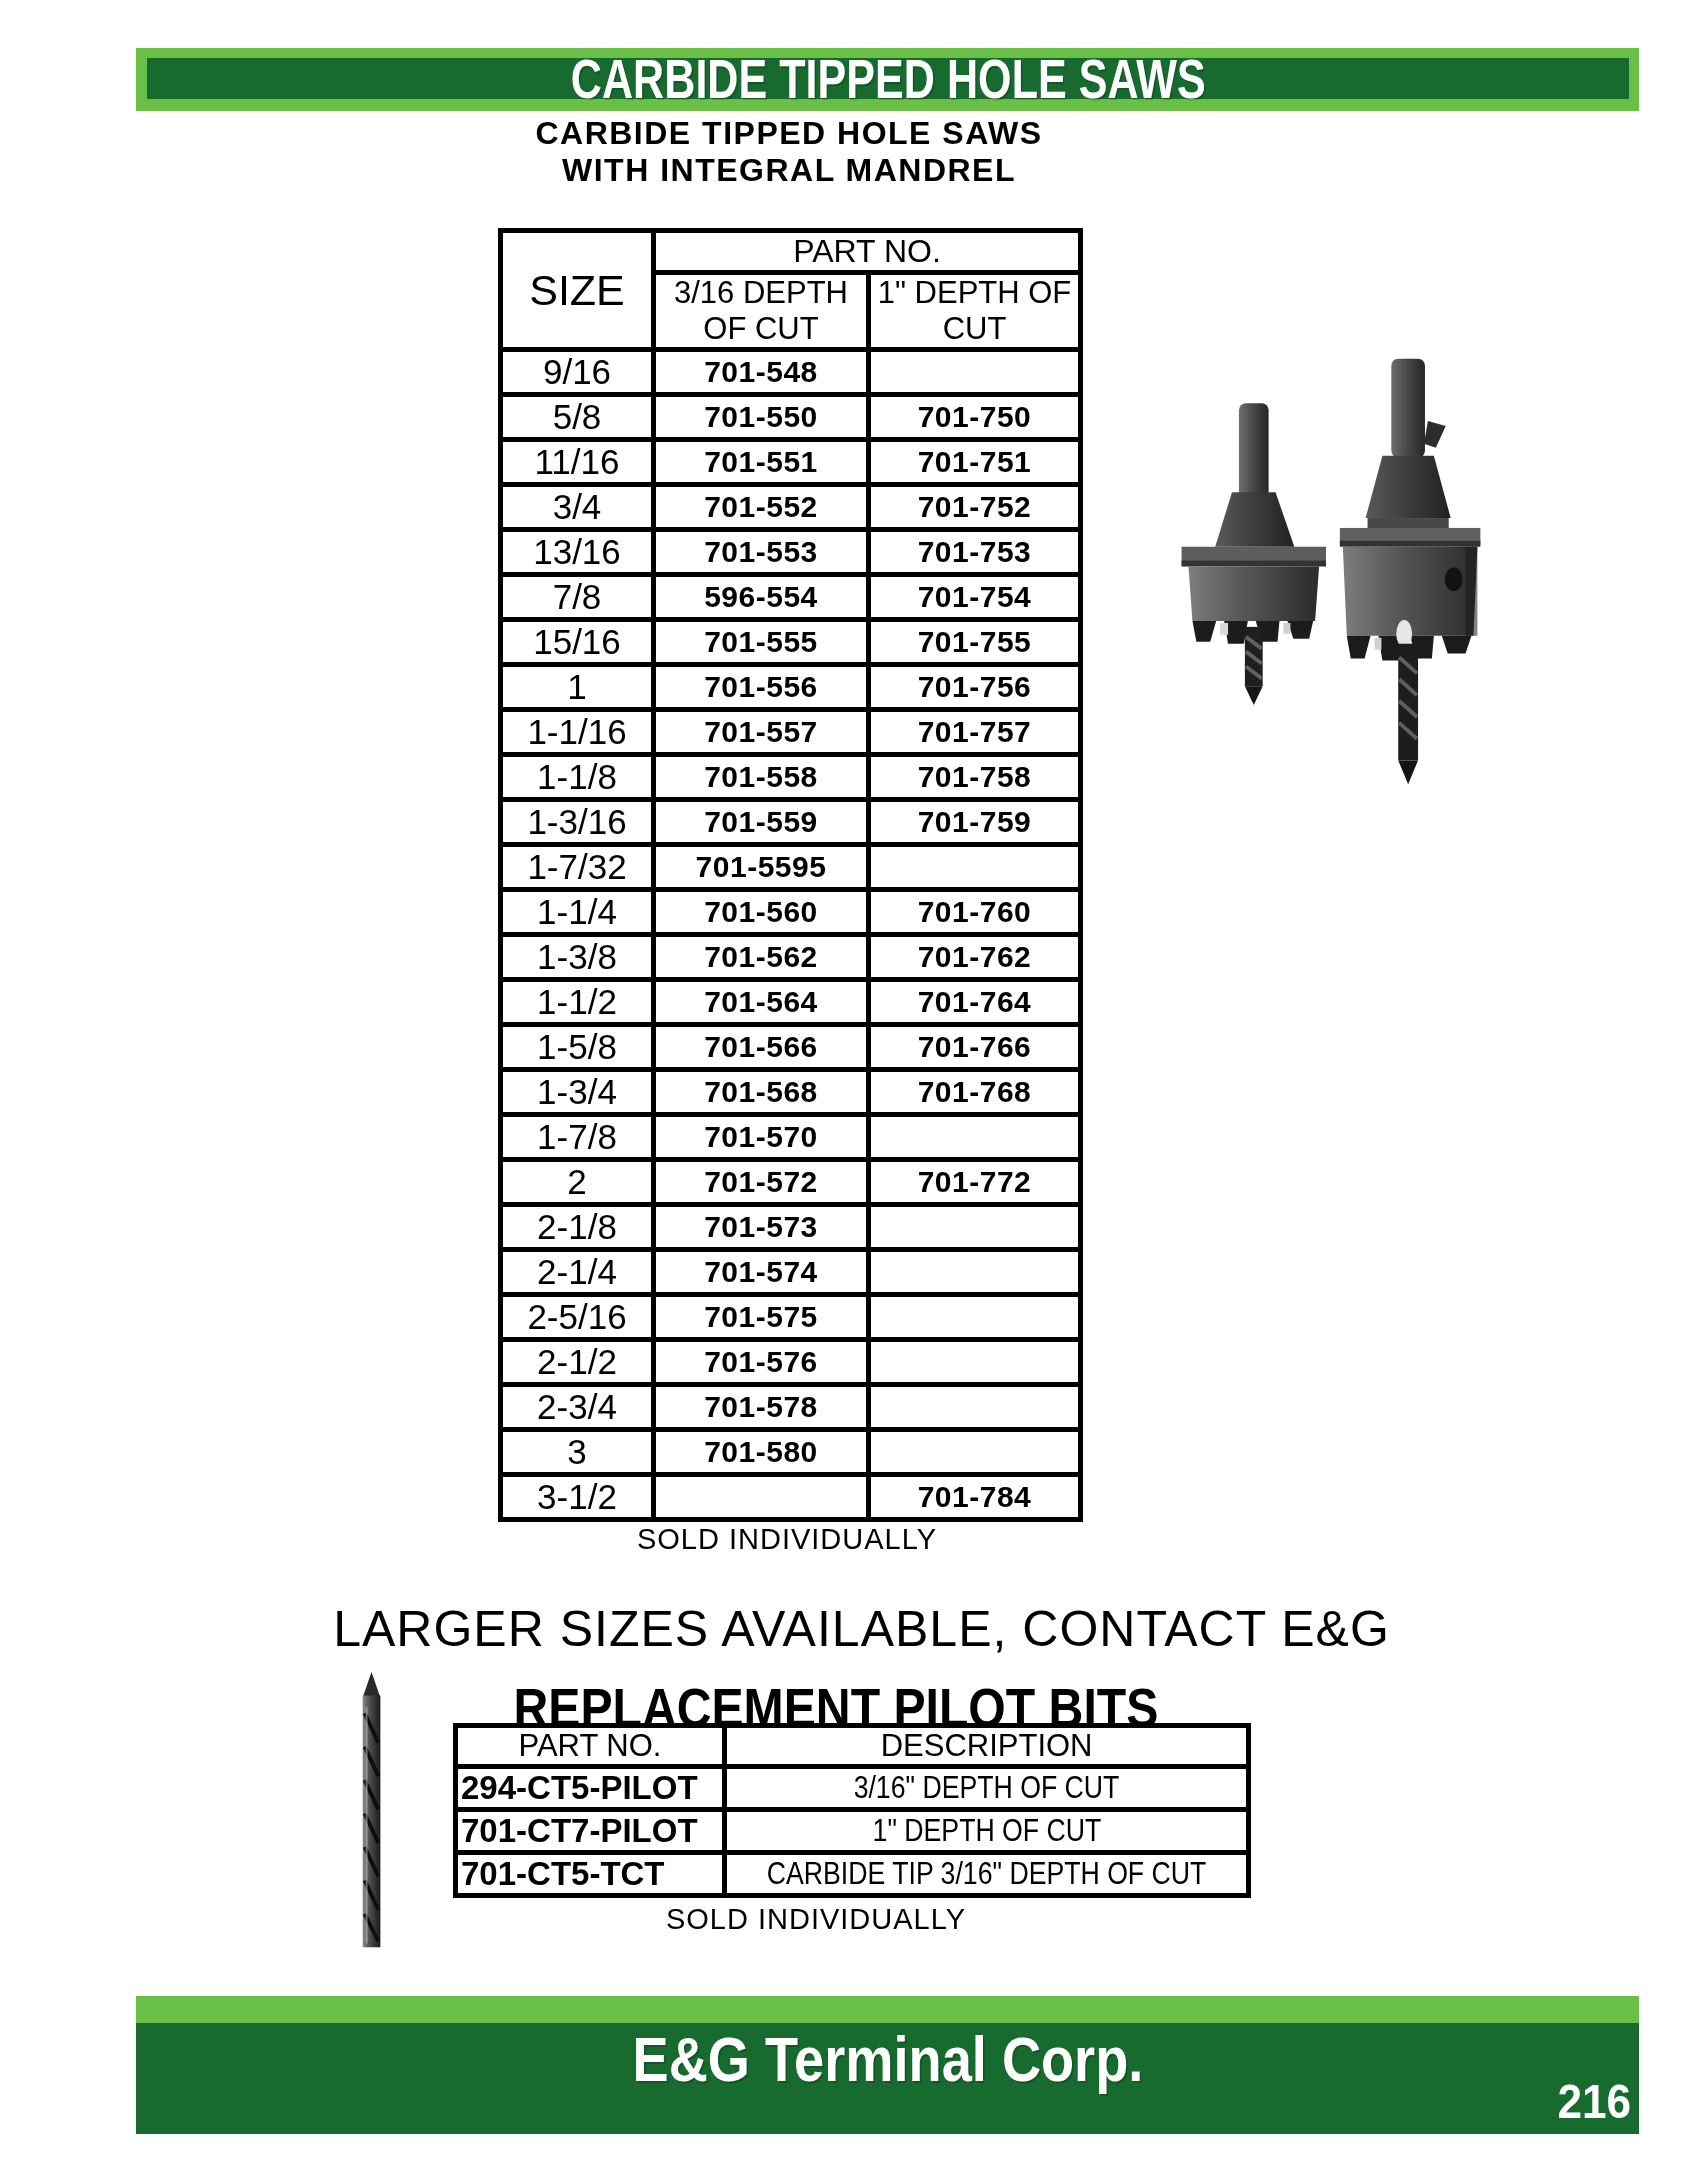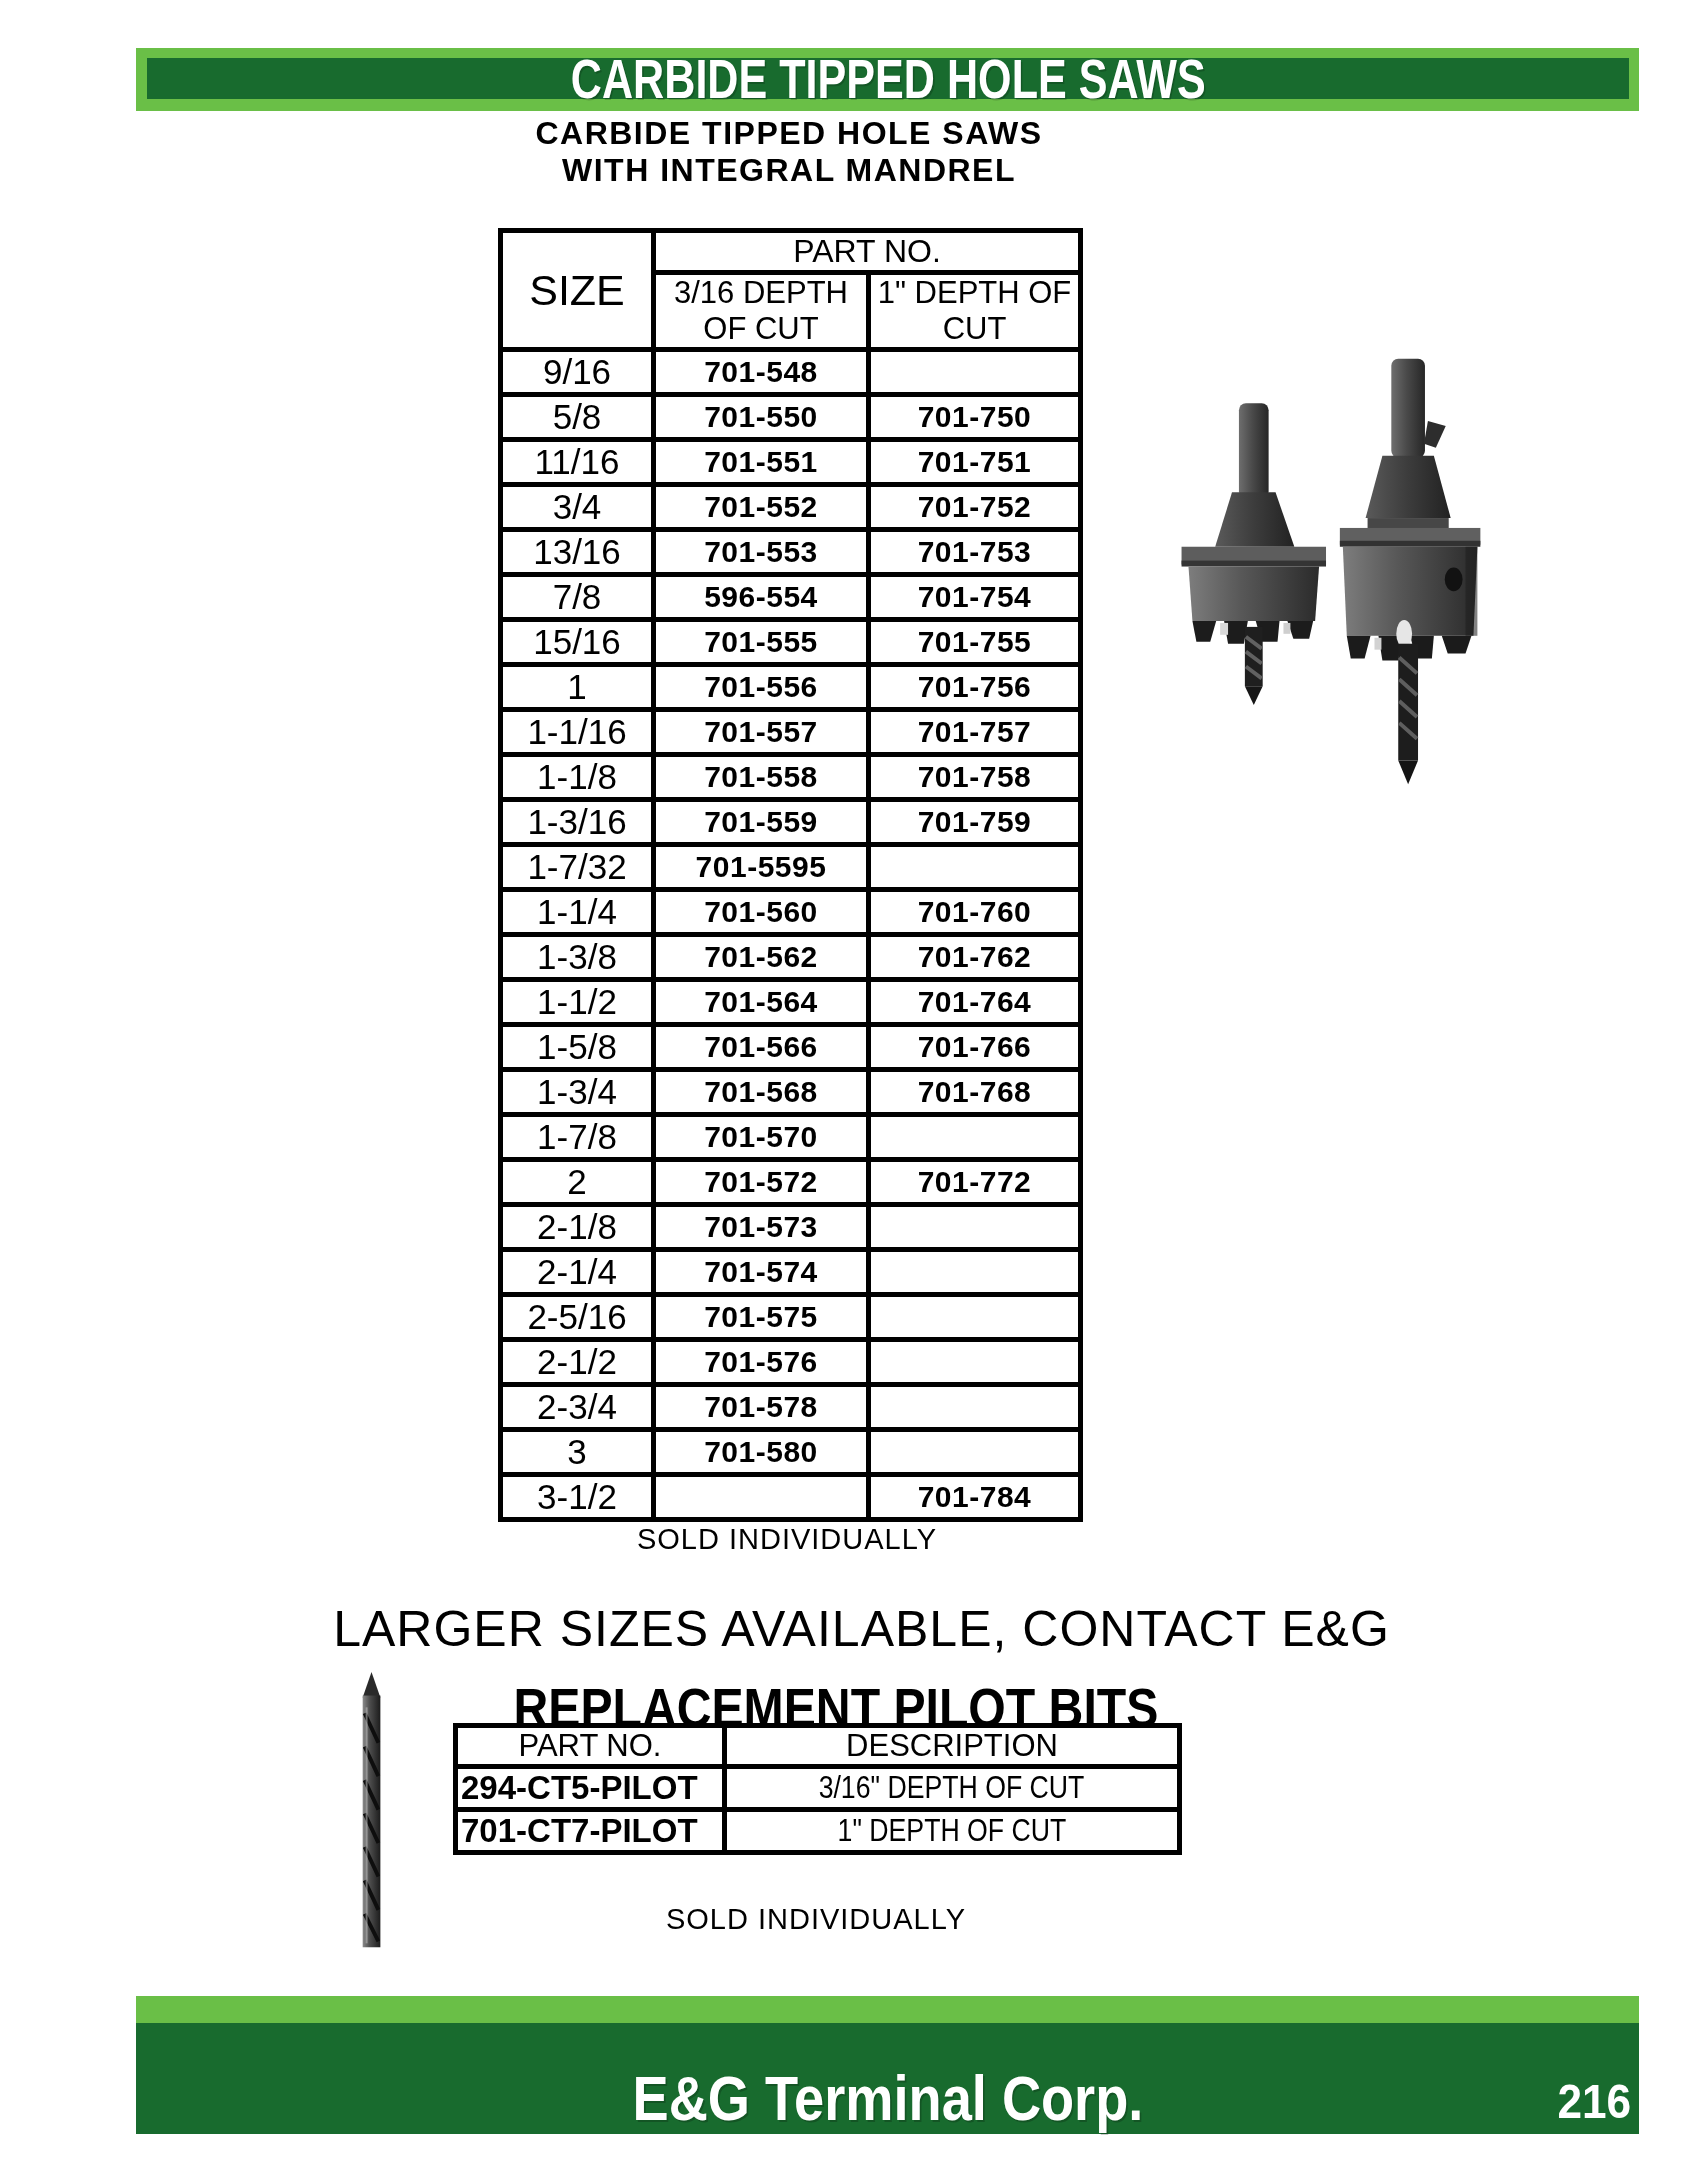--- a/index.html
+++ b/index.html
@@ -59,21 +59,21 @@
       font-size:29px; letter-spacing:1px; }
 
   
   .holesaws { position:absolute; left:1139px; top:327px; width:376px; height:485px; }
   .pilot-bit-img { position:absolute; left:343px; top:1667px; width:59px; height:297px; }
 
   
   .footer-strip { position:absolute; left:136px; top:1996px; width:1503px; height:27px;
       background:var(--light-green); }
   .footer-band { position:absolute; left:136px; top:2023px; width:1503px; height:111px;
-      background:var(--dark-green); display:flex; align-items:flex-end; justify-content:center; }
+      background:var(--dark-green); display:flex; align-items:flex-start; justify-content:center; }
   .footer-brand { color:#fff; font-weight:bold; font-size:63px; white-space:nowrap;
       display:inline-block; transform:scaleX(.86); transform-origin:center;
       text-shadow:2px 2px 0 rgba(0,0,0,.2); }
   .page-number { position:absolute; right:8px; bottom:8px; color:#fff; font-weight:bold;
       font-size:48px; line-height:1; display:inline-block; transform:scaleX(.92);
       transform-origin:right bottom; }
 </style>
 </head>
 <body>
 
@@ -335,20 +335,24 @@
   </thead>
   <tbody>
       <tr>
         <td class="p-part">294-CT5-PILOT</td>
         <td class="p-desc"><span class="cond-desc">3/16" DEPTH OF CUT</span></td>
       </tr>
       <tr>
         <td class="p-part">701-CT7-PILOT</td>
         <td class="p-desc"><span class="cond-desc">1" DEPTH OF CUT</span></td>
       </tr>
+      <tr>
+        <td class="p-part">701-CT5-TCT</td>
+        <td class="p-desc"><span class="cond-desc">CARBIDE TIP 3/16" DEPTH OF CUT</span></td>
+      </tr>
     </tbody>
 </table>
 
 <div class="sold-individually-2">SOLD INDIVIDUALLY</div>
 
 <div class="footer-strip"></div>
 <div class="footer-band">
   <span class="footer-brand">E&amp;G Terminal Corp.</span>
   <span class="page-number">216</span>
 </div>

